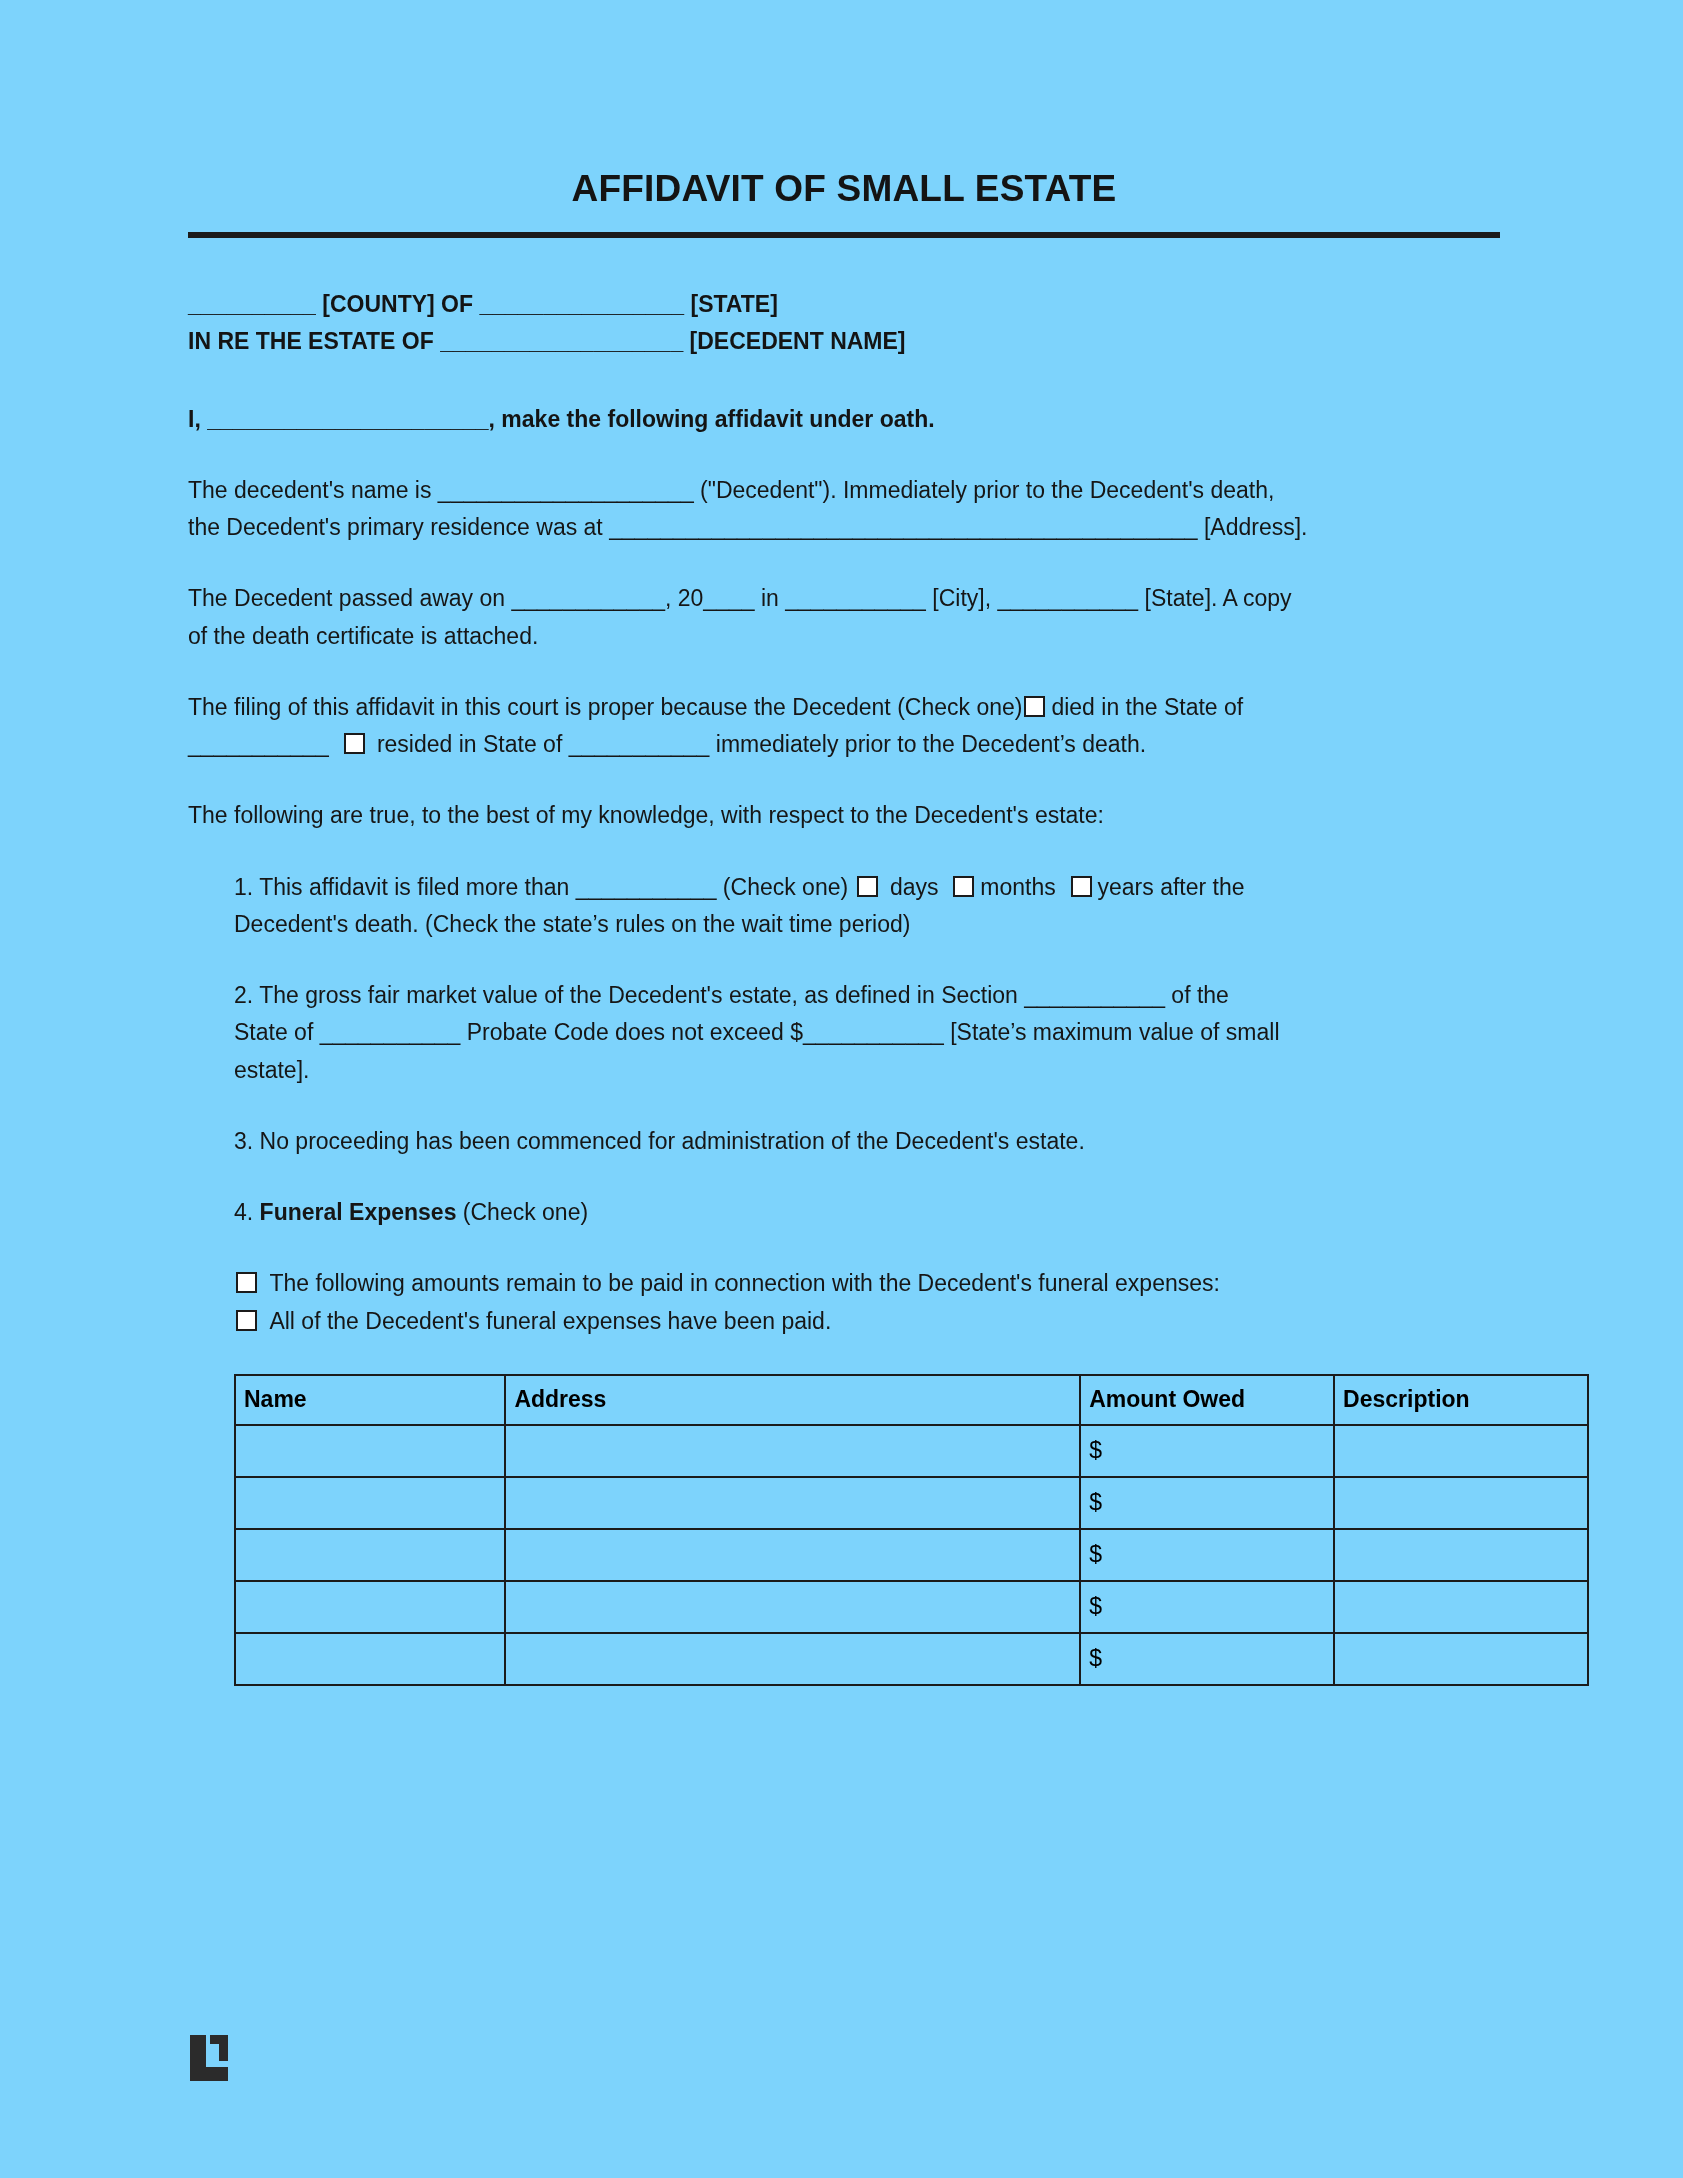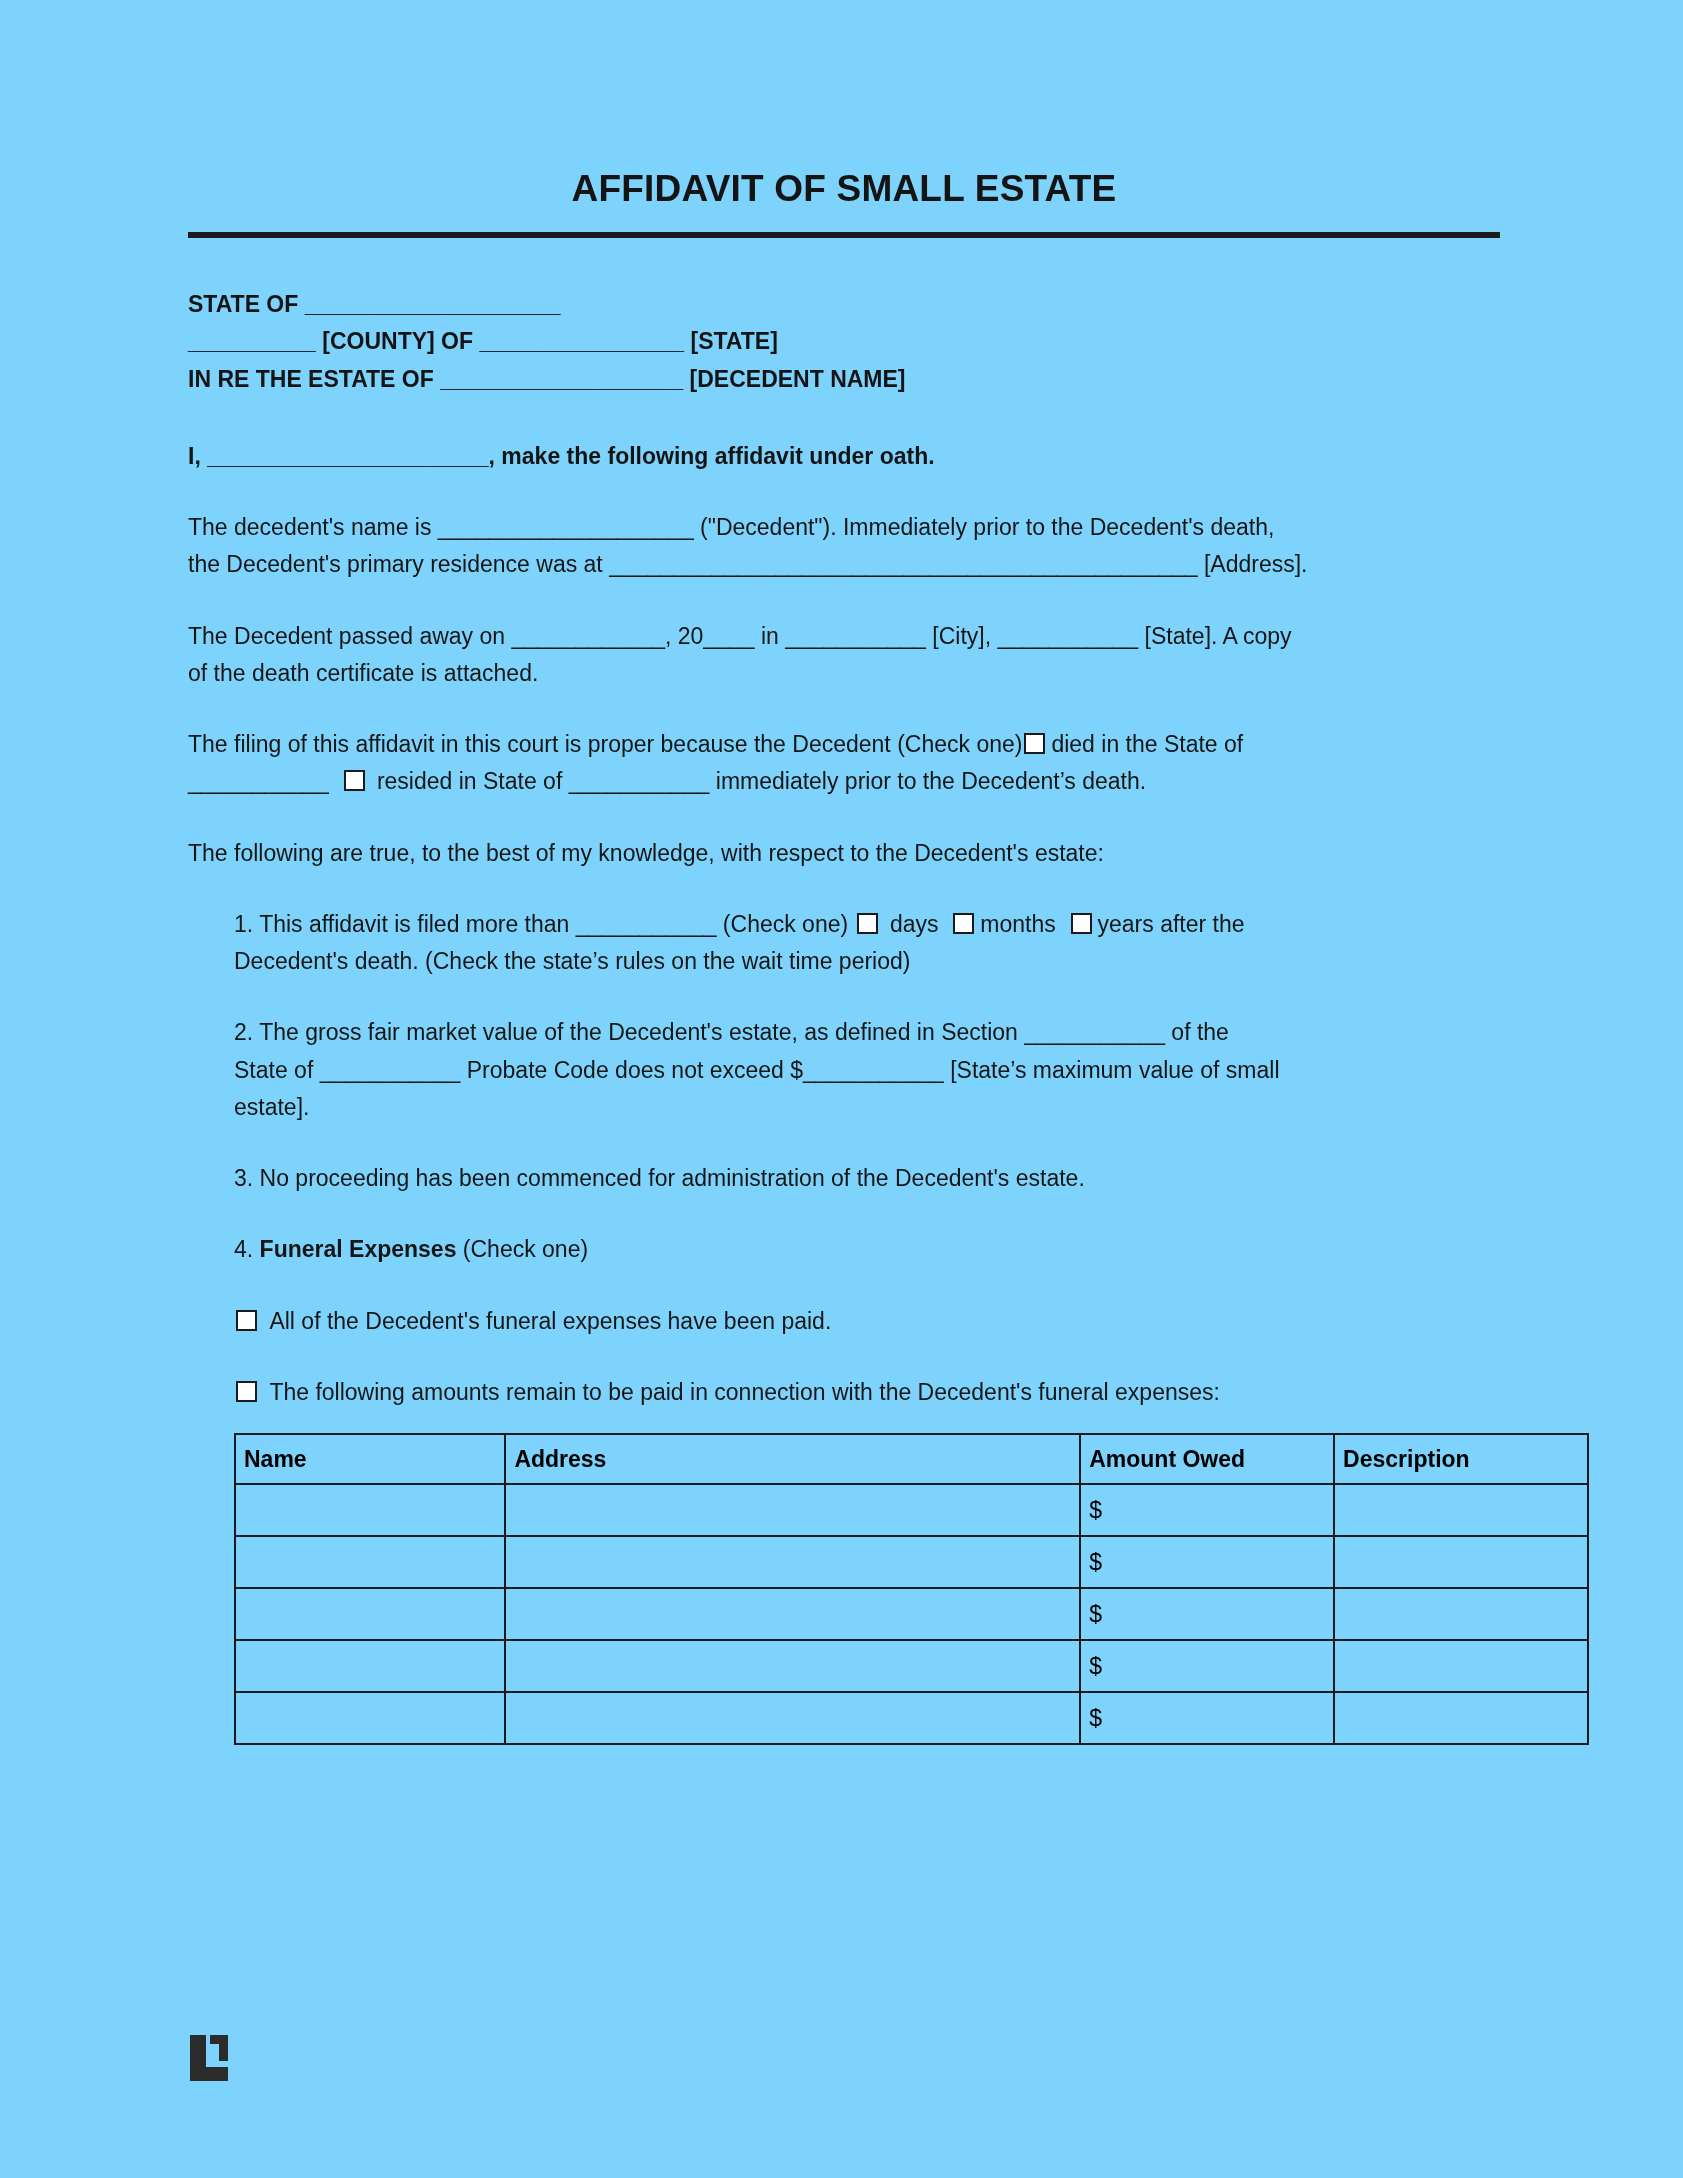--- a/index.html
+++ b/index.html
@@ -108,21 +108,20 @@
 </style>
 </head>
 <body>
 
 <div class="page">
 
   <h1 class="doc-title">AFFIDAVIT OF SMALL ESTATE</h1>
   <div class="title-rule"></div>
 
   <div class="head-block">
-    <div class="head-line">STATE OF ____________________</div>
     <div class="head-line">__________ [COUNTY] OF ________________ [STATE]</div>
     <div class="head-line">IN RE THE ESTATE OF ___________________ [DECEDENT NAME]</div>
   </div>
 
   <div class="head-line para">I, ______________________, make the following affidavit under oath.</div>
 
   <div class="blk para">
     <span>The decedent's name is ____________________ ("Decedent"). Immediately prior to the Decedent's death,</span><br>
     <span>the Decedent's primary residence was at ______________________________________________ [Address].</span>
   </div>
@@ -151,26 +150,26 @@
   </div>
 
   <div class="blk indent-item">3. No proceeding has been commenced for administration of the Decedent's estate.</div>
 
   <div class="blk indent-item">
     <span>4.</span>
     <span class="bold">Funeral Expenses</span>
     <span>(Check one)</span>
   </div>
 
-  <div class="blk indent-item">
-    <span class="checkbox"></span>&nbsp;<span>All of the Decedent's funeral expenses have been paid.</span>
-  </div>
-
   <div class="blk indent">
     <span class="checkbox"></span>&nbsp;<span>The following amounts remain to be paid in connection with the Decedent's funeral expenses:</span>
+  </div>
+
+  <div class="blk indent-item">
+    <span class="checkbox"></span>&nbsp;<span>All of the Decedent's funeral expenses have been paid.</span>
   </div>
 
   <table class="expenses">
     <thead>
       <tr>
         <th class="col-name">Name</th>
         <th class="col-address">Address</th>
         <th class="col-amount">Amount Owed</th>
         <th class="col-desc">Description</th>
       </tr>

